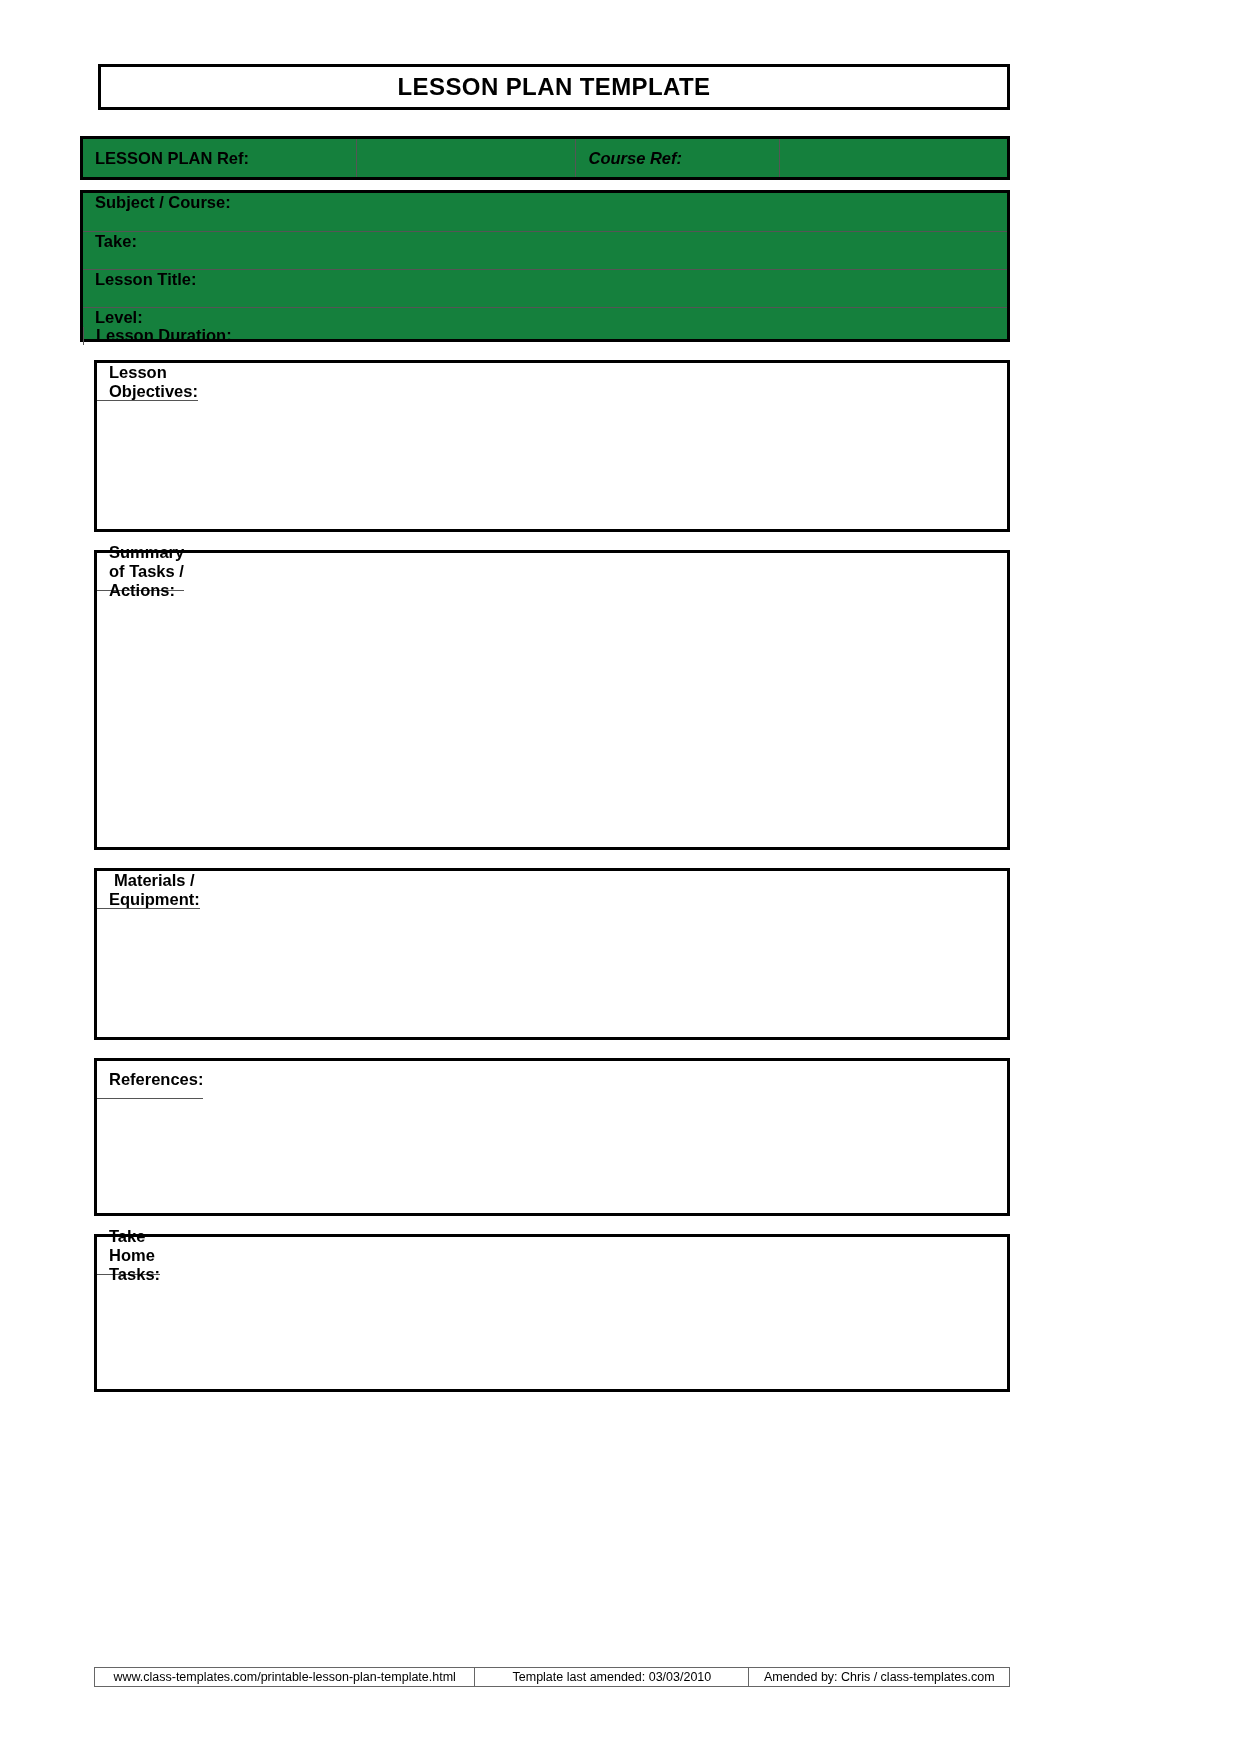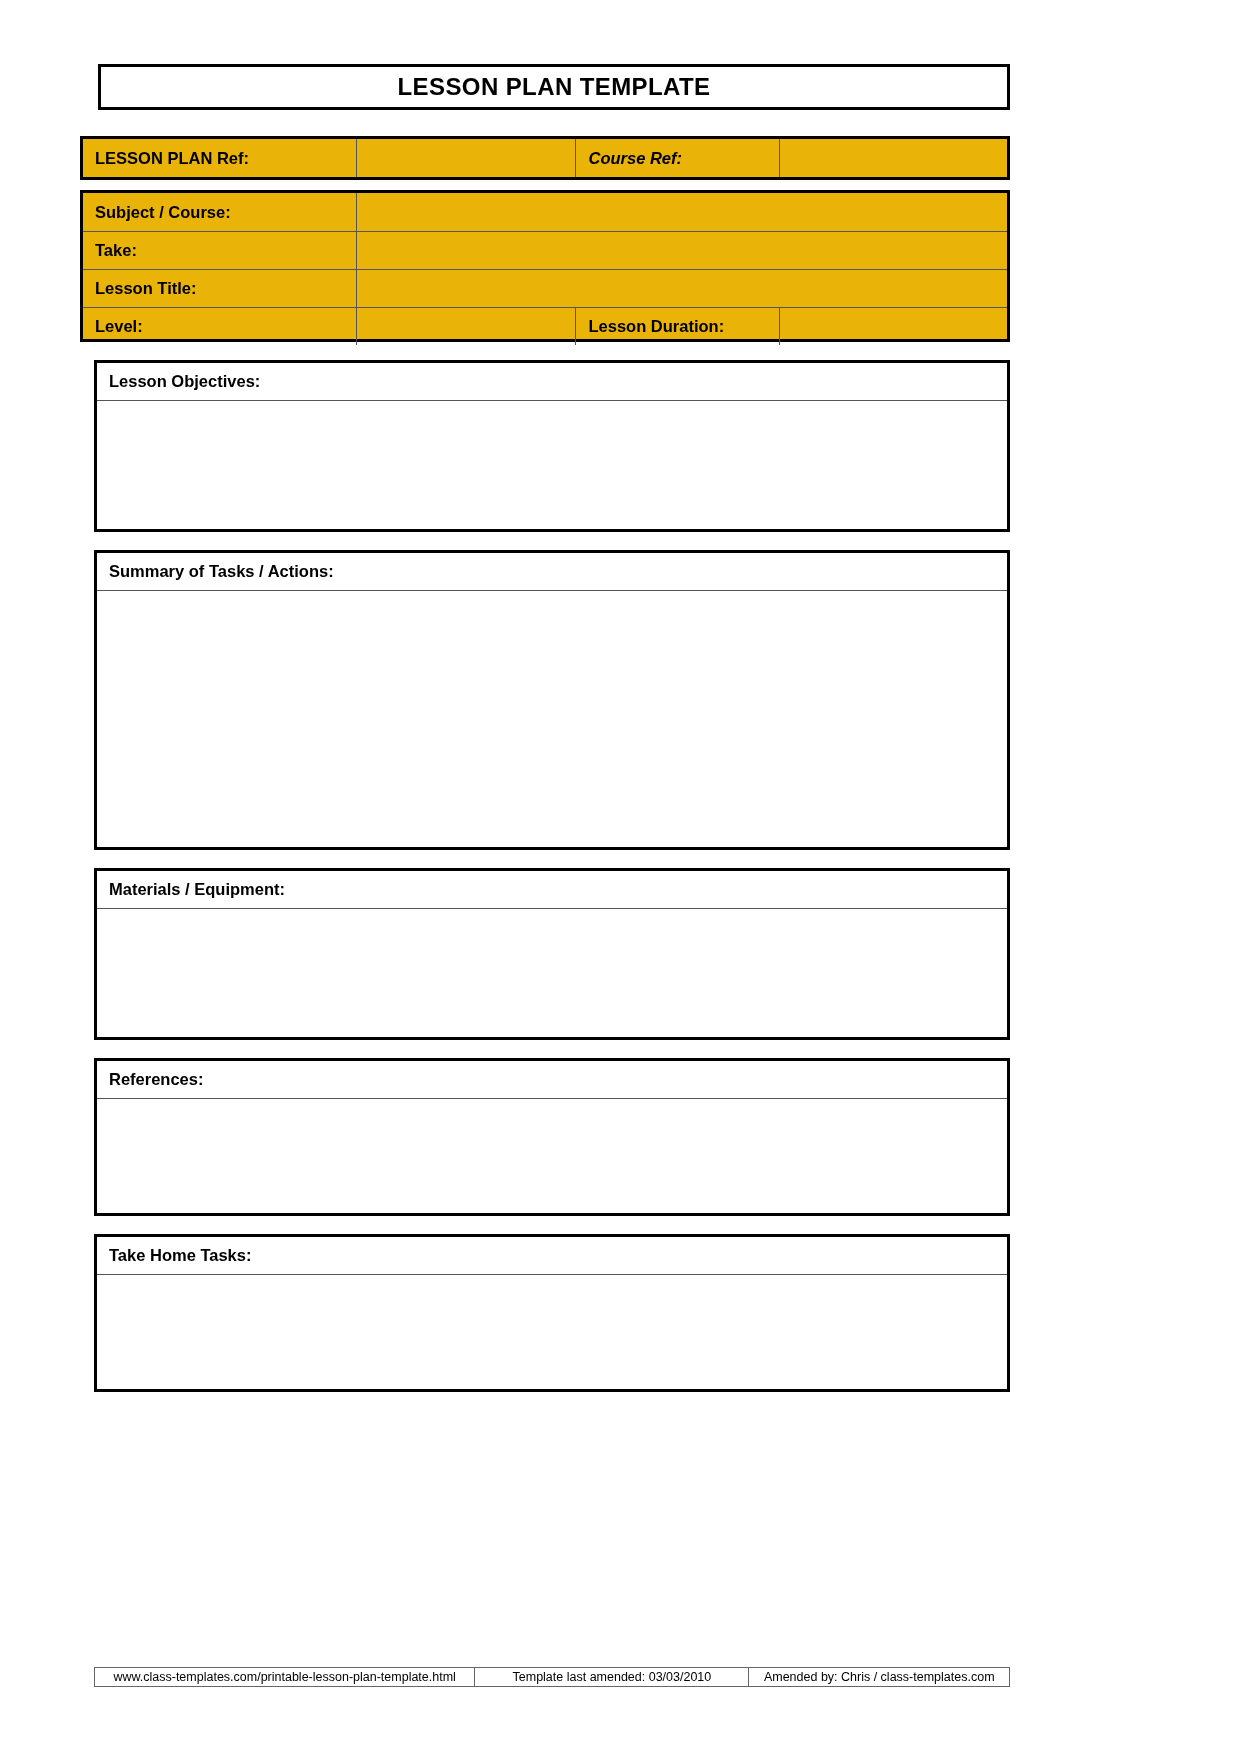--- a/index.html
+++ b/index.html
@@ -42,21 +42,21 @@
     font-size: 24px;
     font-weight: bold;
     letter-spacing: 0.4px;
   }
 
   
   .block {
     position: absolute;
     border: 3px solid #000000;
     box-sizing: border-box;
-    background: #eab308;
+    background: #15803d;
   }
 
   .row {
     display: flex;
     box-sizing: border-box;
   }
   .row + .row {
     border-top: 1px solid #555555;
   }
 
@@ -88,38 +88,38 @@
   .w-course-lbl  { width: 22.0%; font-style: italic; }
   .w-course-val  { width: 24.7%; }
 
   
   #details-block {
     left: 80px;
     top: 190px;
     width: 930px;
     height: 152px;
   }
-  #details-block .row { height: 38px; }
+  #details-block .row { height: 38px; flex-direction: column; }
   .w-det-label { width: 29.5%; }
   .w-det-value { width: 70.5%; }
   .w-lvl-label { width: 29.5%; }
   .w-lvl-value { width: 23.8%; }
   .w-dur-label { width: 22.0%; }
   .w-dur-value { width: 24.7%; }
 
   
   .section {
     position: absolute;
     left: 94px;
     width: 916px;
     border: 3px solid #000000;
     box-sizing: border-box;
     background: #ffffff;
     display: flex;
-    flex-direction: column;
+    flex-direction: row;
   }
   .section-header {
     height: 38px;
     flex: 0 0 38px;
     display: flex;
     align-items: center;
     padding-left: 12px;
     font-size: 16.5px;
     font-weight: bold;
     border-bottom: 1px solid #555555;

